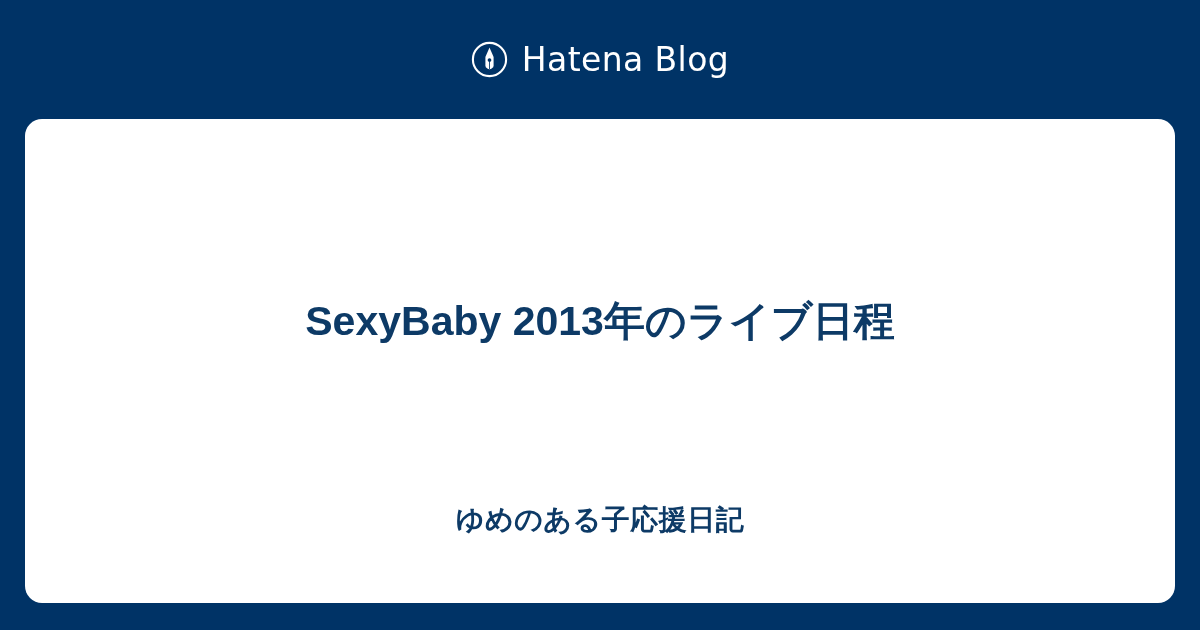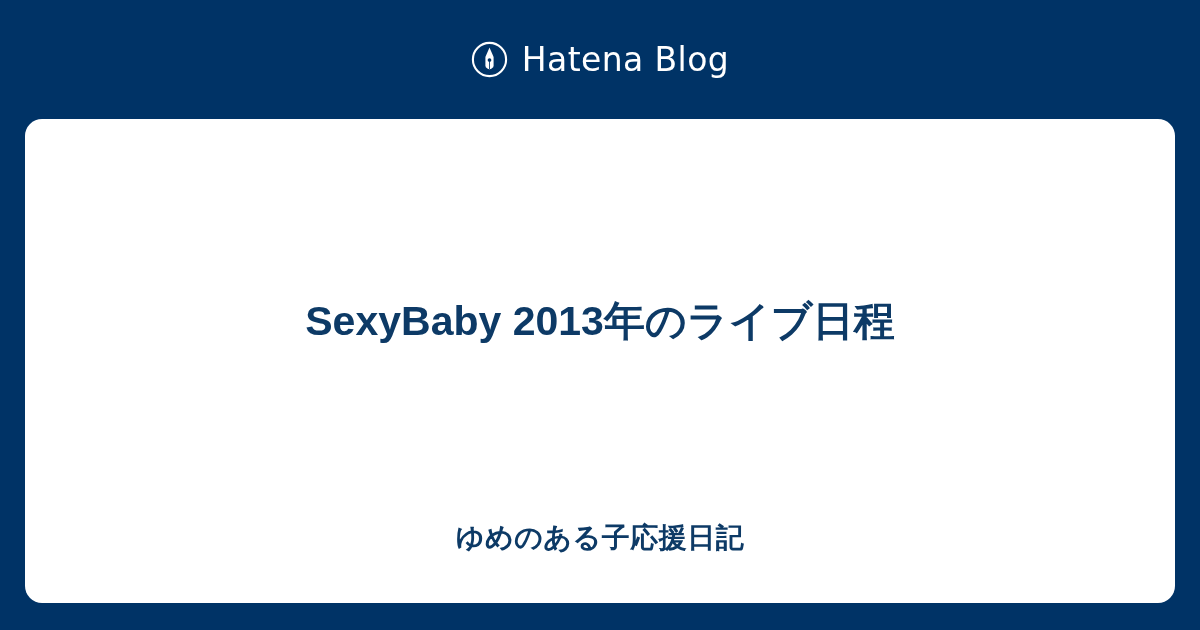--- a/index.html
+++ b/index.html
@@ -87,27 +87,27 @@
   .blog-name-wrap {
     position: absolute;
     left: 0;
     right: 0;
     top: 385px;
     padding: 0 60px;
     box-sizing: border-box;
     text-align: center;
   }
   .blog-name {
-    margin: 16px;
+    margin: 0;
     color: #0d3a66;
     font-size: 28px;
     line-height: 1.3;
     font-weight: 700;
     letter-spacing: 0.5px;
-    font-family: Liberation Sans, sans-serif;
+    font-family: Liberation Mono, monospace;
   }
 </style>
 </head>
 <body>
 
 <div class="og-root">
 
   <div class="brand-header">
     <span class="brand-mark">
       <svg viewBox="0 0 37 37" width="37" height="37" aria-hidden="true">

